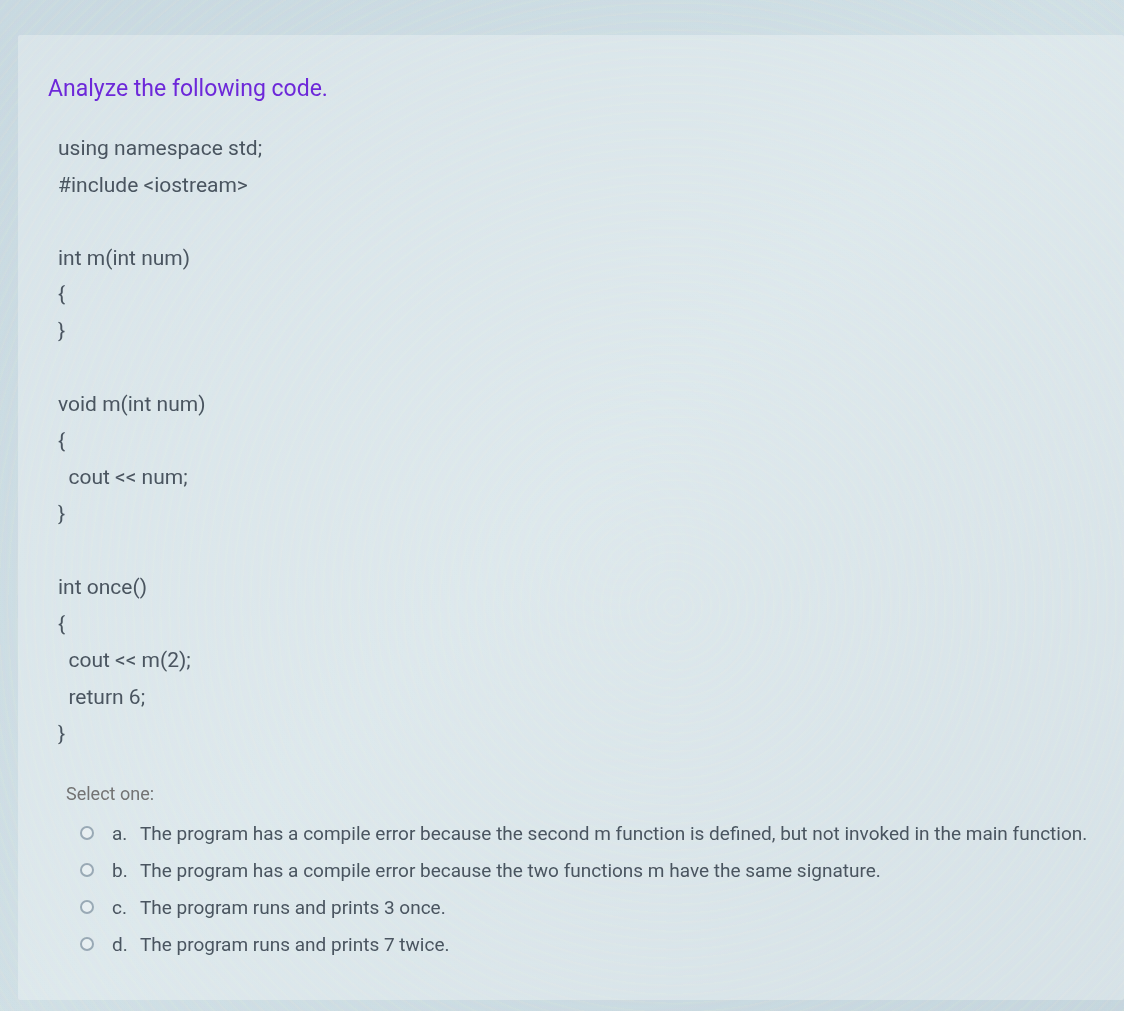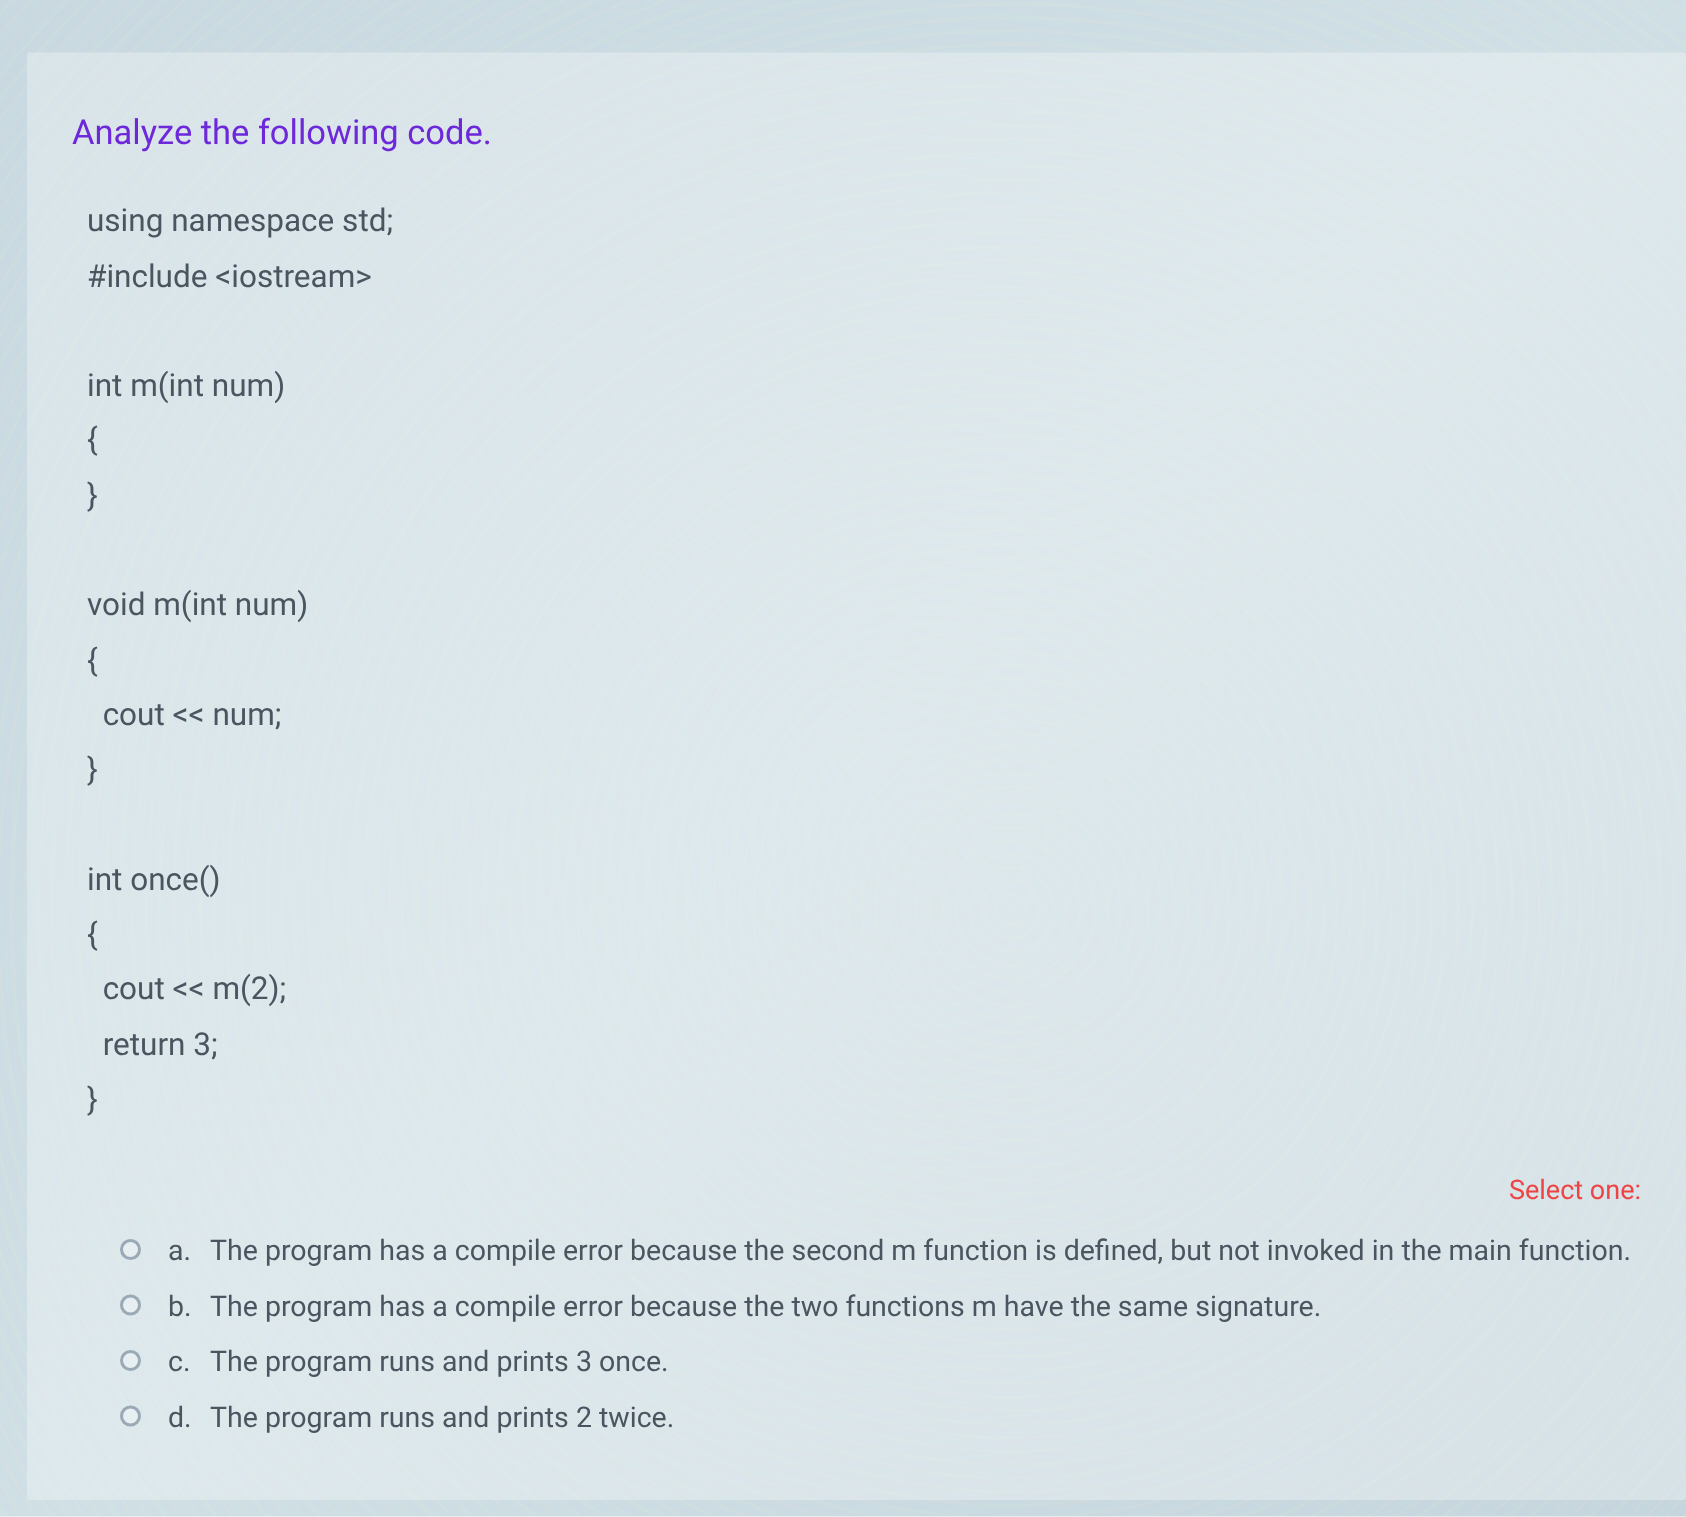--- a/index.html
+++ b/index.html
@@ -53,24 +53,23 @@
       padding-left: 10px;
     }
     .code-line {
       white-space: pre;
     }
     .blank-line {
       height: 36px;
     }
     .select-label {
       font-size: 18px;
-      color: #ef4444;
+      color: #737373;
       margin-bottom: 18px;
       padding-left: 18px;
-      text-align: right;
     }
     .options {
       padding-left: 32px;
     }
     .option-row {
       display: flex;
       align-items: baseline;
       margin-bottom: 14px;
       font-size: 19px;
       color: #4a5560;
@@ -112,21 +111,21 @@
     <div class="code-line">}</div>
     <div class="blank-line"></div>
     <div class="code-line">void m(int num)</div>
     <div class="code-line">{</div>
     <div class="code-line">  cout &lt;&lt; num;</div>
     <div class="code-line">}</div>
     <div class="blank-line"></div>
     <div class="code-line">int once()</div>
     <div class="code-line">{</div>
     <div class="code-line">  cout &lt;&lt; m(2);</div>
-    <div class="code-line">  return 3;</div>
+    <div class="code-line">  return 6;</div>
     <div class="code-line">}</div>
   </div>
 
   <div class="select-label">Select one:</div>
 
   <div class="options">
     <div class="option-row">
       <div class="radio"></div>
       <div class="option-letter">a.</div>
       <div class="option-text">The program has a compile error because the second m function is defined, but not invoked in the main function.</div>
@@ -137,16 +136,16 @@
       <div class="option-text">The program has a compile error because the two functions m have the same signature.</div>
     </div>
     <div class="option-row">
       <div class="radio"></div>
       <div class="option-letter">c.</div>
       <div class="option-text">The program runs and prints 3 once.</div>
     </div>
     <div class="option-row">
       <div class="radio"></div>
       <div class="option-letter">d.</div>
-      <div class="option-text">The program runs and prints 2 twice.</div>
+      <div class="option-text">The program runs and prints 7 twice.</div>
     </div>
   </div>
 </div>
 
 </body></html>

